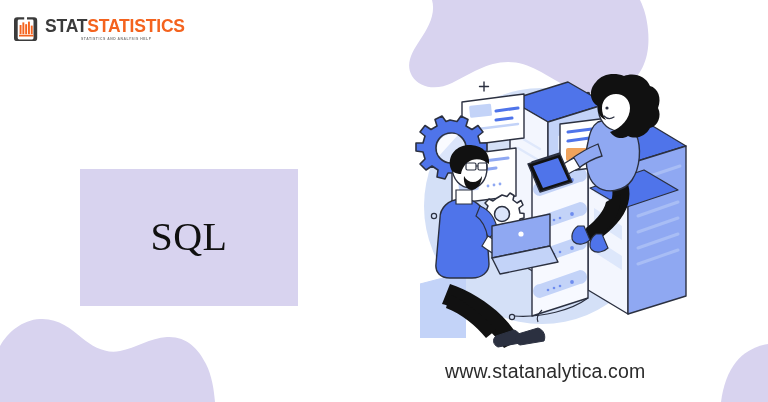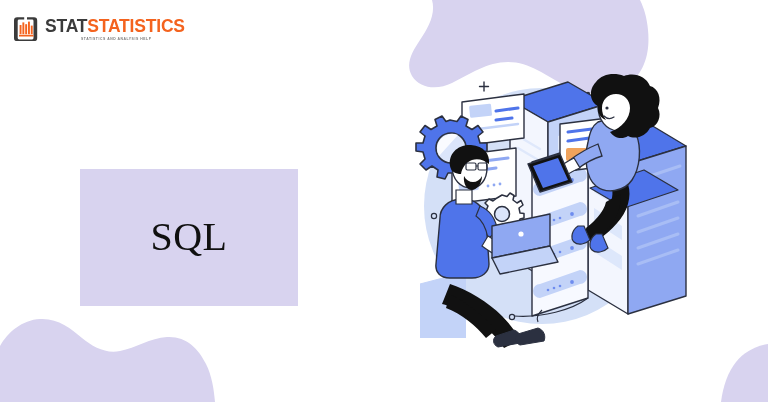--- a/index.html
+++ b/index.html
@@ -145,20 +145,21 @@
           <span class="lg-analytica">STATISTICS</span>
       </div>
       <div id="logo-tagline">STATISTICS AND ANALYSIS HELP</div>
     </div>
   </div>
 
   <div id="title-card">
     <div class="tline">SQL</div>
   </div>
 
+  <div id="site-url">www.statanalytica.com</div>
 
   <svg id="illustration" viewBox="0 0 316 284" xmlns="http://www.w3.org/2000/svg">
 
     <circle cx="150" cy="140" r="118" fill="#d4e0f7"></circle>
 
     <path d="M165,38 A112,112 0 0 1 262,120" fill="none" stroke="#9fb6ef" stroke-width="1" stroke-dasharray="4 4"></path>
     <circle cx="195" cy="62" r="18" fill="none" stroke="#9fb6ef" stroke-width="1" stroke-dasharray="4 4"></circle>
 
     <g stroke="#2b3040" stroke-width="1.4" stroke-linecap="round">
       <line x1="92" y1="16" x2="92" y2="25"></line>

